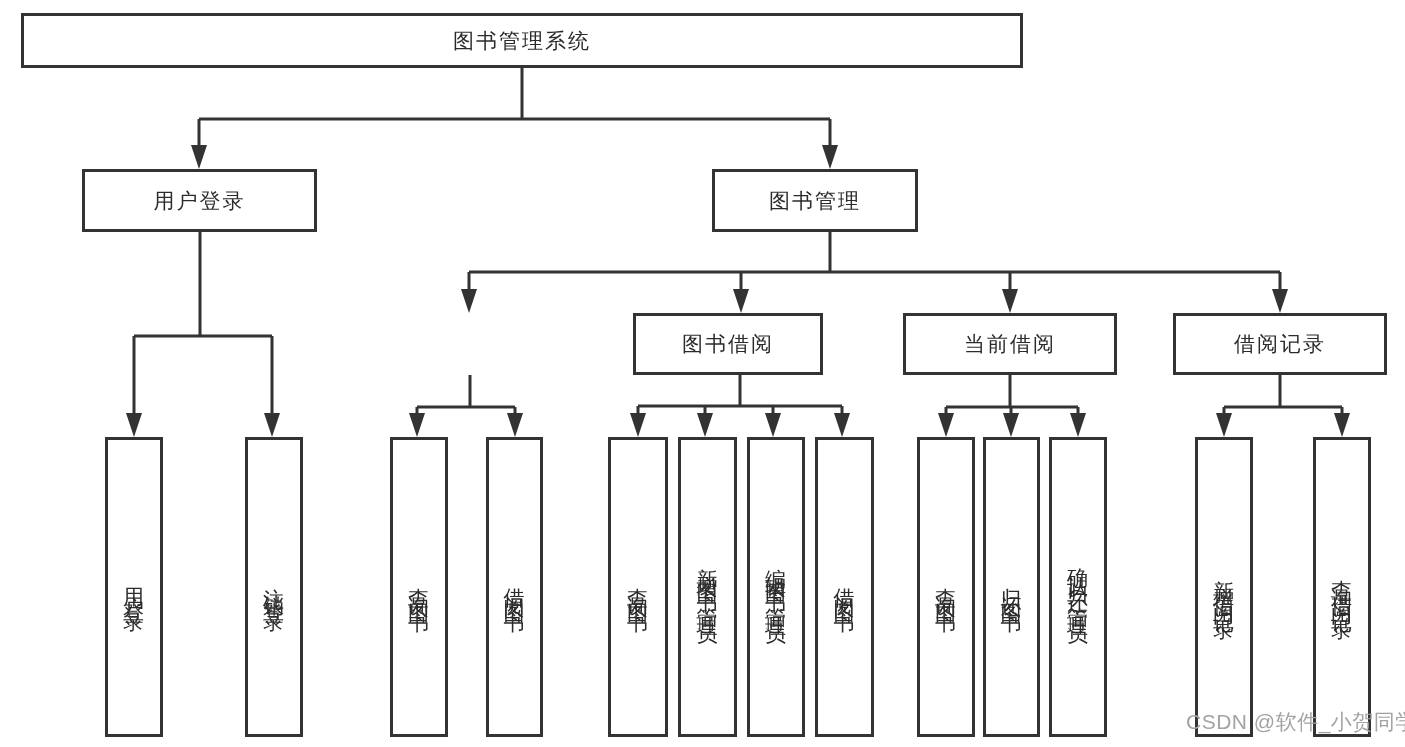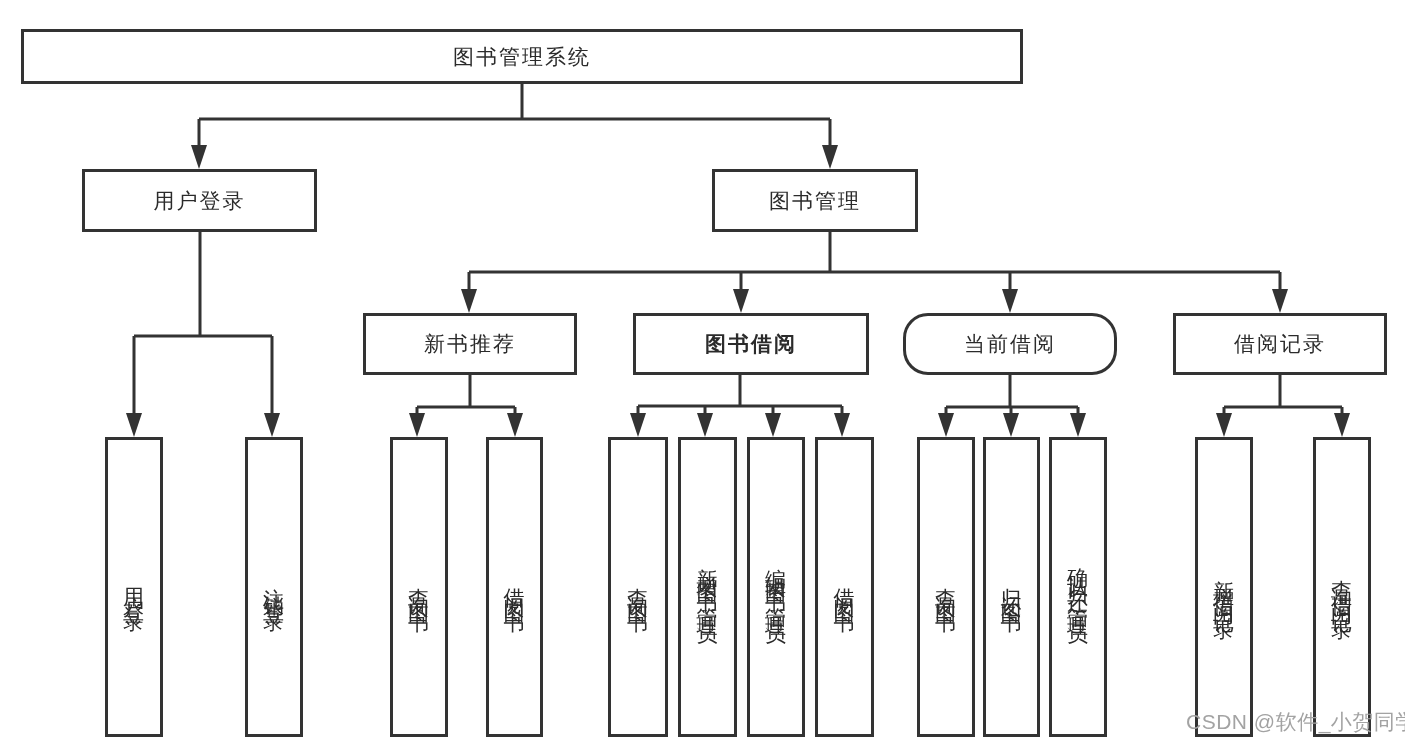--- a/index.html
+++ b/index.html
@@ -88,38 +88,35 @@
       <polygon points="765,413 781,413 773,437"></polygon>
       <polygon points="834,413 850,413 842,437"></polygon>
       <polygon points="938,413 954,413 946,437"></polygon>
       <polygon points="1003,413 1019,413 1011,437"></polygon>
       <polygon points="1070,413 1086,413 1078,437"></polygon>
       <polygon points="1216,413 1232,413 1224,437"></polygon>
       <polygon points="1334,413 1350,413 1342,437"></polygon>
     </g>
   </svg>
 
-  <div class="node h-node" style="left:21px; top:13px; width:1002px; height:55px;margin-top:16px;">
+  <div class="node h-node" style="left:21px; top:13px; width:1002px; height:55px;">
     <span>图书管理系统</span>
   </div>
 
   <div class="node h-node" style="left:82px; top:169px; width:235px; height:63px;">
     <span>用户登录</span>
   </div>
   <div class="node h-node" style="left:712px; top:169px; width:206px; height:63px;">
     <span>图书管理</span>
   </div>
 
-  <div class="node h-node" style="left:363px; top:313px; width:214px; height:62px;">
-    <span>新书推荐</span>
-  </div>
-  <div class="node h-node" style="left:633px; top:313px; width:236px; height:62px;font-weight:bold;">
+  <div class="node h-node" style="left:633px; top:313px; width:190px; height:62px;">
     <span>图书借阅</span>
   </div>
-  <div class="node h-node" style="left:903px; top:313px; width:214px; height:62px;border-radius:25px;">
+  <div class="node h-node" style="left:903px; top:313px; width:214px; height:62px;">
     <span>当前借阅</span>
   </div>
   <div class="node h-node" style="left:1173px; top:313px; width:214px; height:62px;">
     <span>借阅记录</span>
   </div>
 
   <div class="node v-node" style="left:105px; top:437px; width:58px; height:300px;">
     <span class="v-label">用户登录</span>
   </div>
   <div class="node v-node" style="left:245px; top:437px; width:58px; height:300px;">

